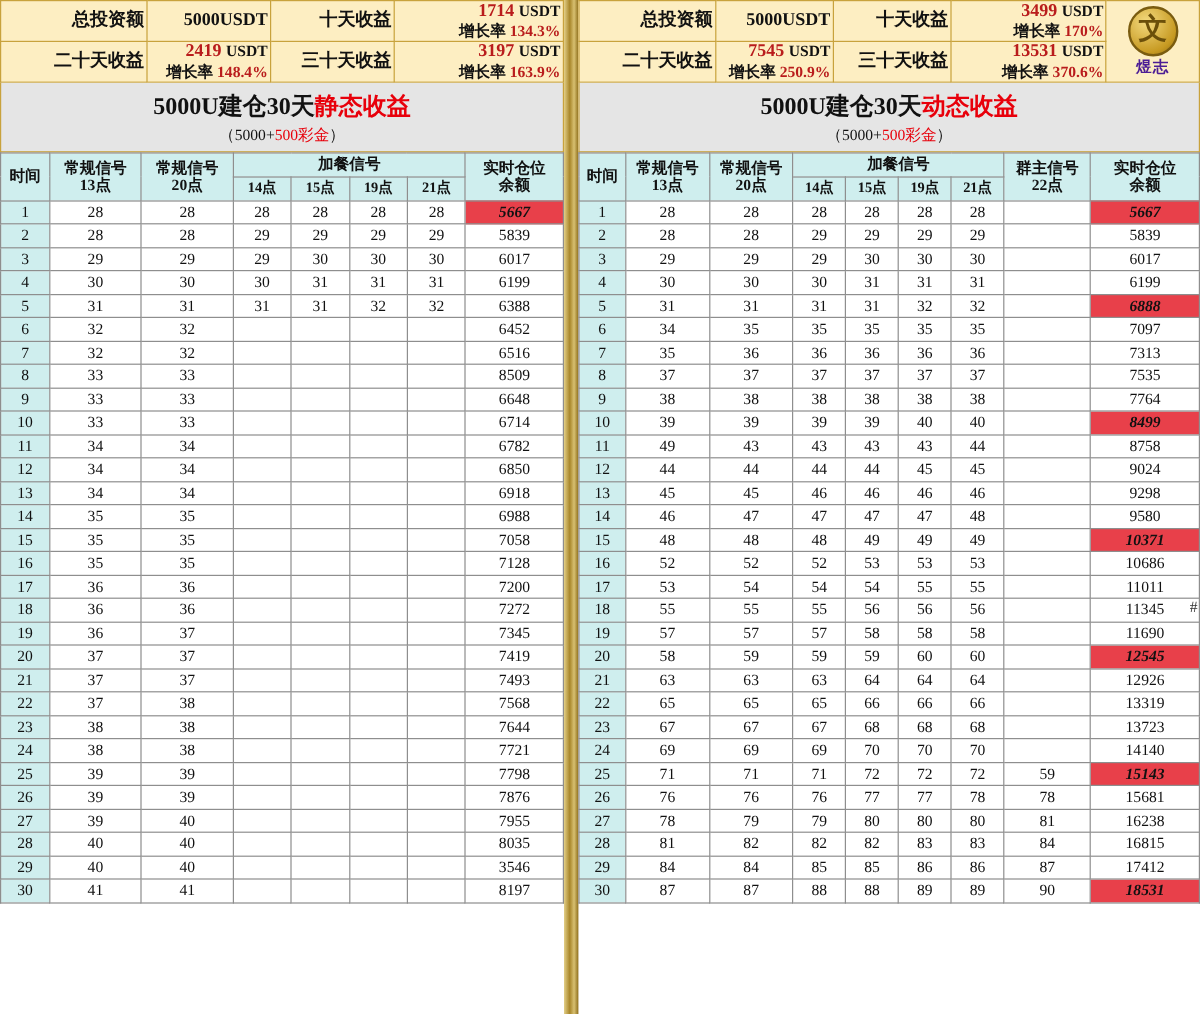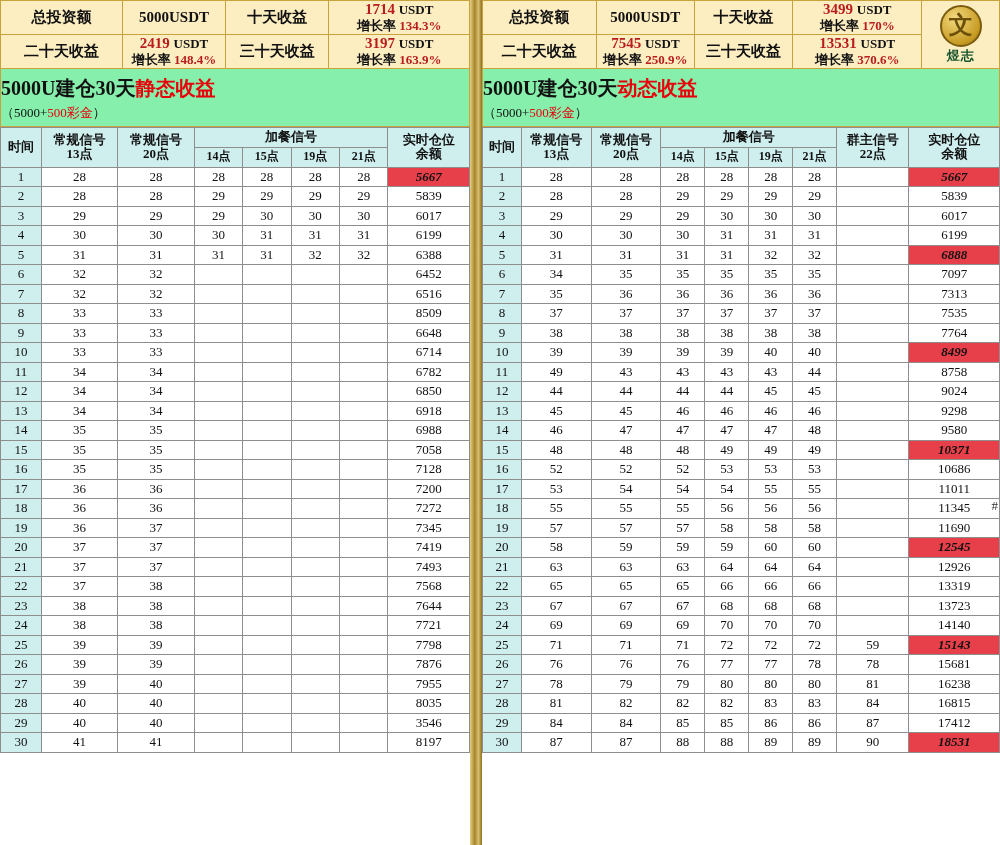--- a/index.html
+++ b/index.html
@@ -34,21 +34,21 @@
   
   table.summary {
     border-collapse: collapse;
     width: 100%;
     table-layout: fixed;
     background: #fdeec2;
   }
   table.summary td {
     border: 1.5px solid #c8a23c;
     height: 34px;
-    text-align: center;
+    text-align: right;
     font-size: 15px;
     font-weight: bold;
     color: #111;
     padding: 0 2px;
     line-height: 1.15;
   }
   .sum-label { font-size: 15px; }
   .sum-red { color: #b91c1c; }
   .two-line { line-height: 1.1; }
   .two-line .l1 { display: block; }
@@ -68,30 +68,30 @@
   .logo-circle {
     width: 42px; height: 42px; border-radius: 50%;
     border: 2px solid #7a5c10;
     background: radial-gradient(circle at 35% 30%, #f3d97e, #c79a22 70%, #8e6b12);
     color: #6b4f0a;
     font-size: 24px; font-weight: bold;
     display:flex; align-items:center; justify-content:center;
     font-family: "Liberation Serif", serif;
   }
   .logo-text {
-    font-size: 13px; font-weight: bold; color: #14532d; margin-top: 2px;
+    font-size: 13px; font-weight: bold; color: #4c1d95; margin-top: 2px;
     letter-spacing: 1px;
   }
 
   
   .title-box {
     border: 1.5px solid #c8a23c;
     border-top: none;
-    background: #86efac;
-    text-align: left;
+    background: #e5e5e5;
+    text-align: center;
     padding: 6px 0 4px 0;
   }
   .title-main {
     font-size: 20px; font-weight: bold; color: #111;
   }
   .title-main .hl-static { color: #e8000b; }
   .title-main .hl-dyn { color: #e8000b; }
   .title-sub {
     font-size: 13px; color: #111; margin-top: 2px;
   }

